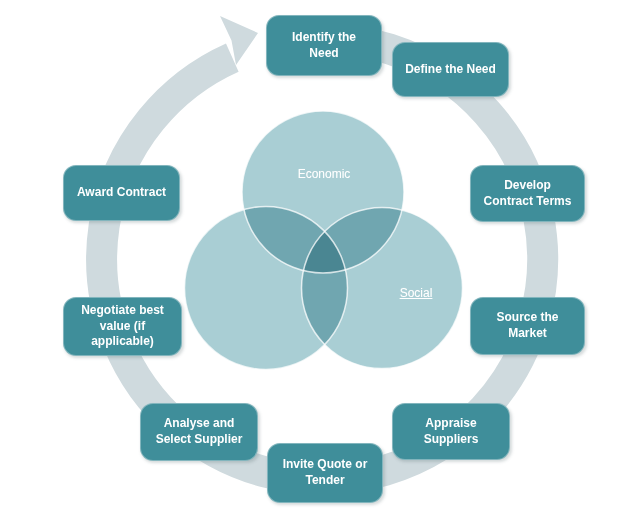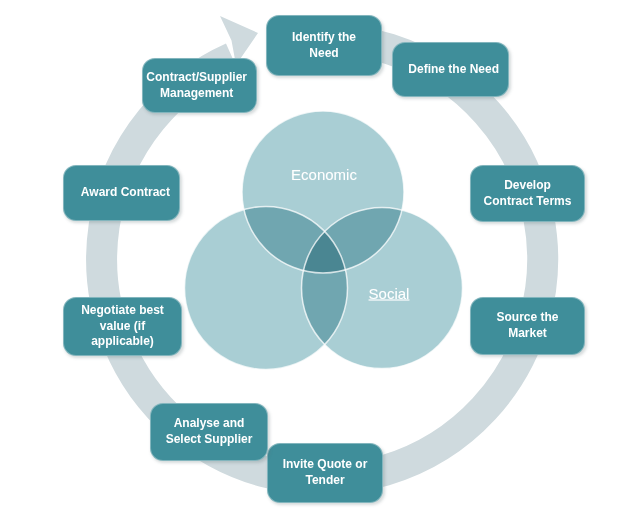--- a/index.html
+++ b/index.html
@@ -43,52 +43,52 @@
   }
   .step {
     position: absolute;
     box-sizing: border-box;
     background: var(--step-box, #3f8e9a);
     color: var(--label-text, #ffffff);
     border: 1px solid rgba(255,255,255,0.35);
     border-radius: 13px;
     display: flex;
     align-items: center;
-    justify-content: flex-end;
+    justify-content: center;
     text-align: center;
     font-size: 12px;
     font-weight: 600;
     line-height: 1.3;
     padding: 3px 9px;
     box-shadow: 1.5px 2px 3px rgba(90,110,115,0.25);
   }
   .venn-label {
     position: absolute;
     transform: translate(-50%, -50%);
     color: var(--label-text, #ffffff);
-    font-size: 15px;
+    font-size: 12px;
     font-weight: 400;
     white-space: nowrap;
     text-shadow: 0 0 1px rgba(255,255,255,0.3);
   }
   
   .s0 { left: 266px; top: 15px;  width: 116px; height: 61px; }
   .s1 { left: 392px; top: 42px;  width: 117px; height: 55px; }
   .s2 { left: 470px; top: 165px; width: 115px; height: 57px; }
   .s3 { left: 470px; top: 297px; width: 115px; height: 58px; }
   .s4 { left: 392px; top: 403px; width: 118px; height: 57px; }
   .s5 { left: 267px; top: 443px; width: 116px; height: 60px; }
-  .s6 { left: 140px; top: 403px; width: 118px; height: 58px; margin-left: 10px; }
+  .s6 { left: 140px; top: 403px; width: 118px; height: 58px; }
   .s7 { left: 63px;  top: 297px; width: 119px; height: 59px; }
   .s8 { left: 63px;  top: 165px; width: 117px; height: 56px; }
   .s9 { left: 142px; top: 58px;  width: 115px; height: 55px; }
   
   .l0 { left: 324px; top: 174px; }
   .l1 { left: 249px; top: 293px; }
-  .l2 { left: 389px; top: 293px; text-decoration: underline; }
+  .l2 { left: 416px; top: 293px; text-decoration: underline; }
 </style>
 </head>
 <body>
 
 <div class="stage">
 
   <svg width="640" height="515" viewBox="0 0 640 515">
 
     <path class="ring-arc" d="M 287.5 41.2 A 220.5 220.5 0 1 1 232.3 57.6"></path>
     <polygon class="ring-head" points="258,33 220,16 231.5,40.5 236,65"></polygon>
@@ -108,32 +108,32 @@
   </div>
   <div class="step s1">
     <span>Define the Need</span>
   </div>
   <div class="step s2">
     <span>Develop Contract Terms</span>
   </div>
   <div class="step s3">
     <span>Source the Market</span>
   </div>
+  <div class="step s4">
+    <span>Appraise Suppliers</span>
+  </div>
   <div class="step s5">
     <span>Invite Quote or Tender</span>
   </div>
   <div class="step s6">
     <span>Analyse and Select Supplier</span>
   </div>
   <div class="step s7">
     <span>Negotiate best value (if applicable)</span>
   </div>
   <div class="step s8">
     <span>Award Contract</span>
   </div>
-  <div class="step s9">
-    <span>Contract/Supplier Management</span>
-  </div>
 
   <div class="venn-label l0">Economic</div>
   <div class="venn-label l2">Social</div>
 
 </div>
 
 </body></html>

